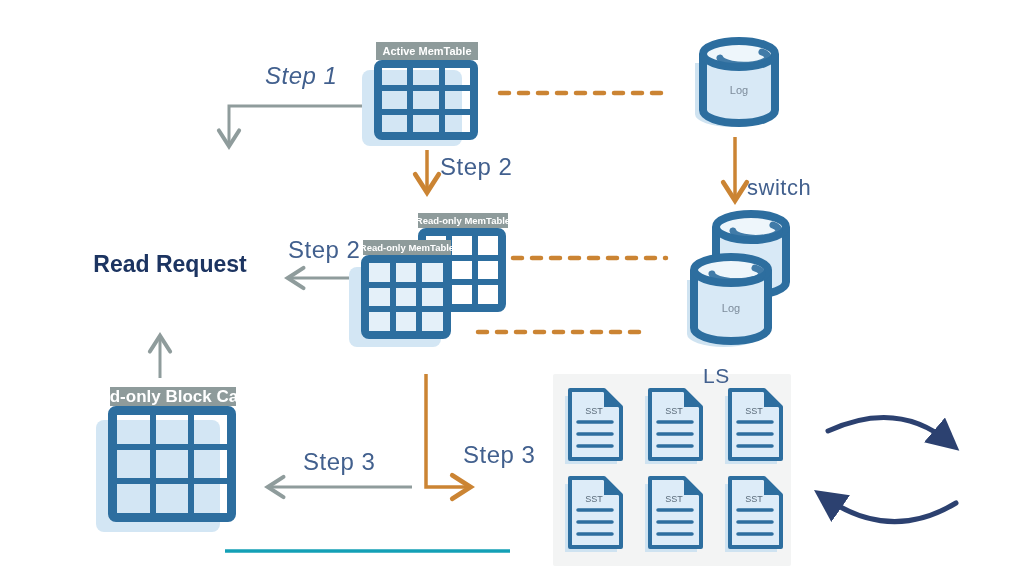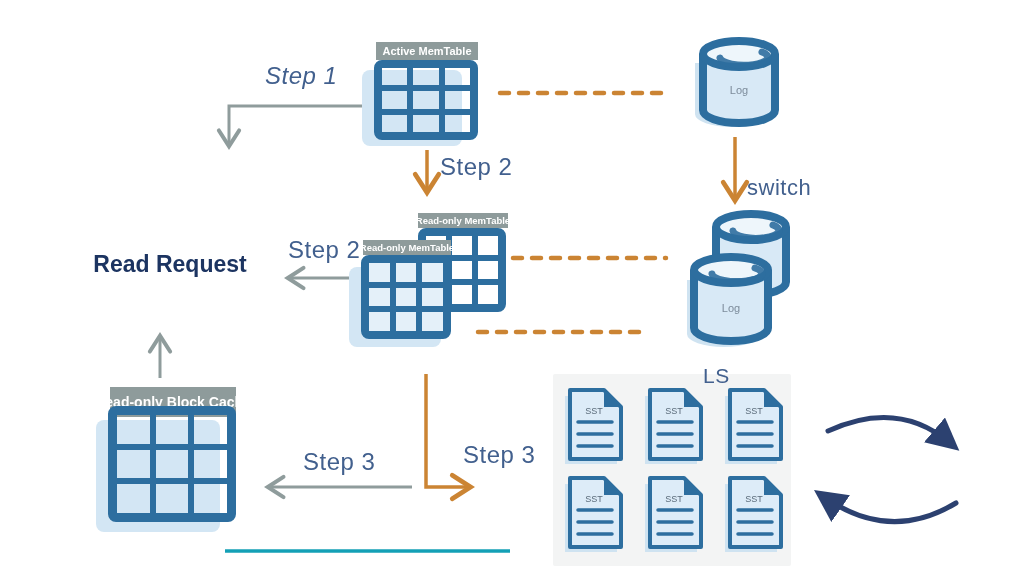--- a/index.html
+++ b/index.html
@@ -146,21 +146,21 @@
       <div class="cell" style="background:#e4f0f9;"></div>
     <div class="cell" style="background:#e4f0f9;"></div>
       <div class="cell" style="background:#e4f0f9;"></div>
       <div class="cell" style="background:#e4f0f9;"></div>
     <div class="cell" style="background:#e4f0f9;"></div>
       <div class="cell" style="background:#e4f0f9;"></div>
       <div class="cell" style="background:#e4f0f9;"></div>
   </div>
 
   <div class="tbl-shadow" style="left:96px; top:420px; width:124px; height:112px;"></div>
-  <div class="tbl-header" style="left:110px; top:387px; width:126px; height:30px; font-size:14px;">Read-only Block Cache</div>
+  <div class="tbl-header" style="left:110px; top:387px; width:126px; height:19px; font-size:17px;">Read-only Block Cache</div>
   <div class="tbl-grid" style="left:108px; top:406px; width:128px; height:116px; border-width:6px;">
     <div class="cell"></div>
       <div class="cell"></div>
       <div class="cell"></div>
     <div class="cell"></div>
       <div class="cell"></div>
       <div class="cell"></div>
     <div class="cell"></div>
       <div class="cell"></div>
       <div class="cell"></div>

